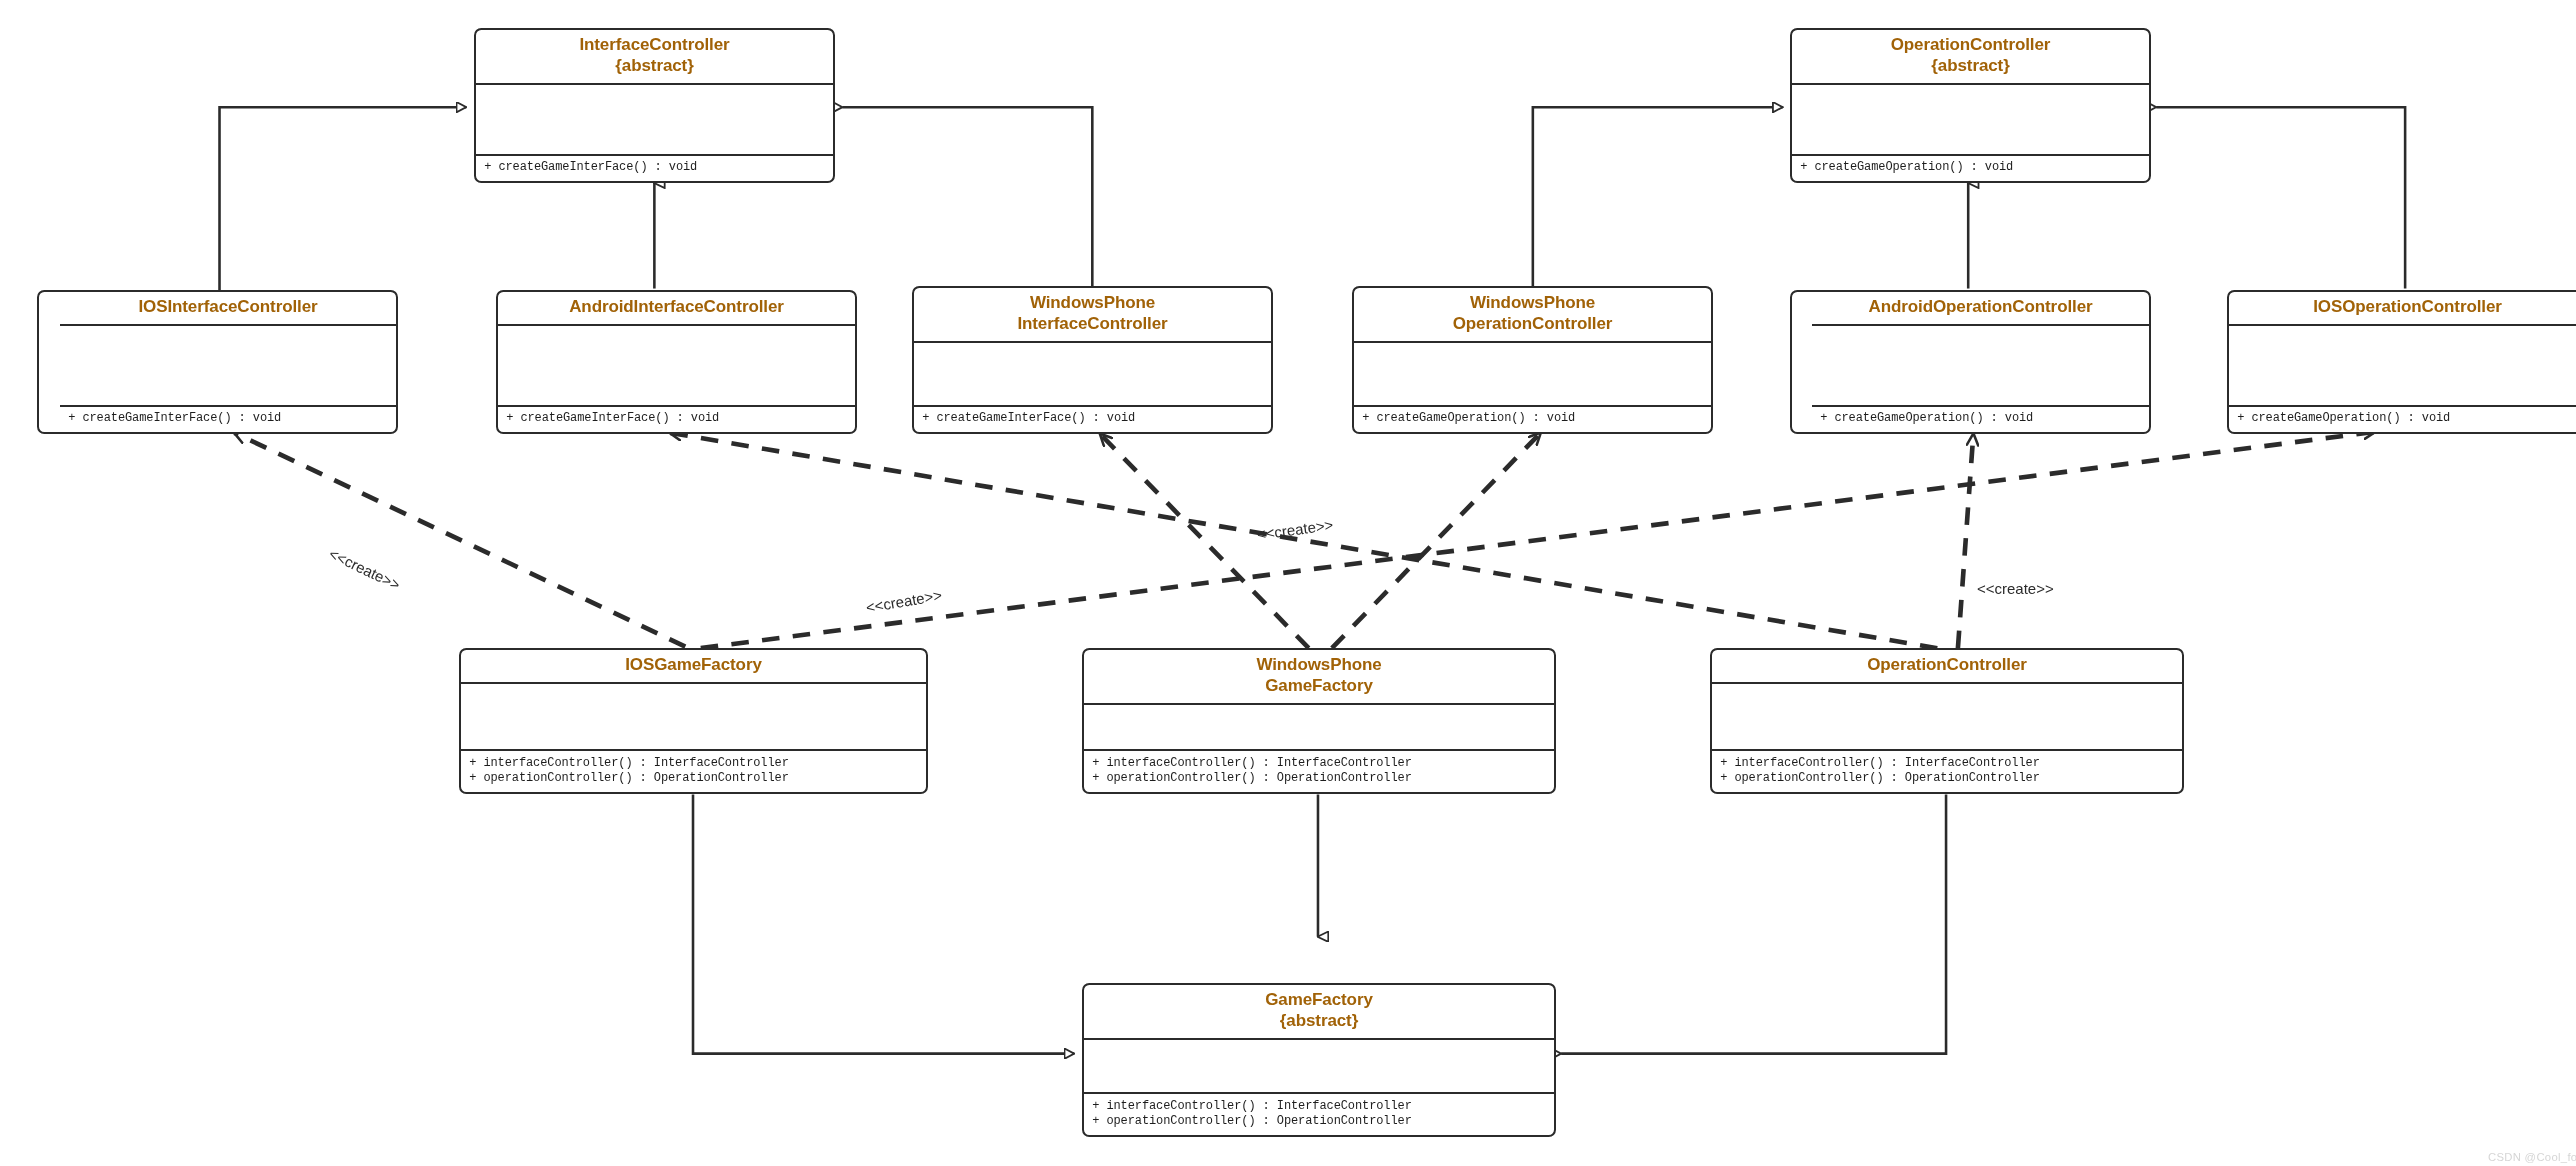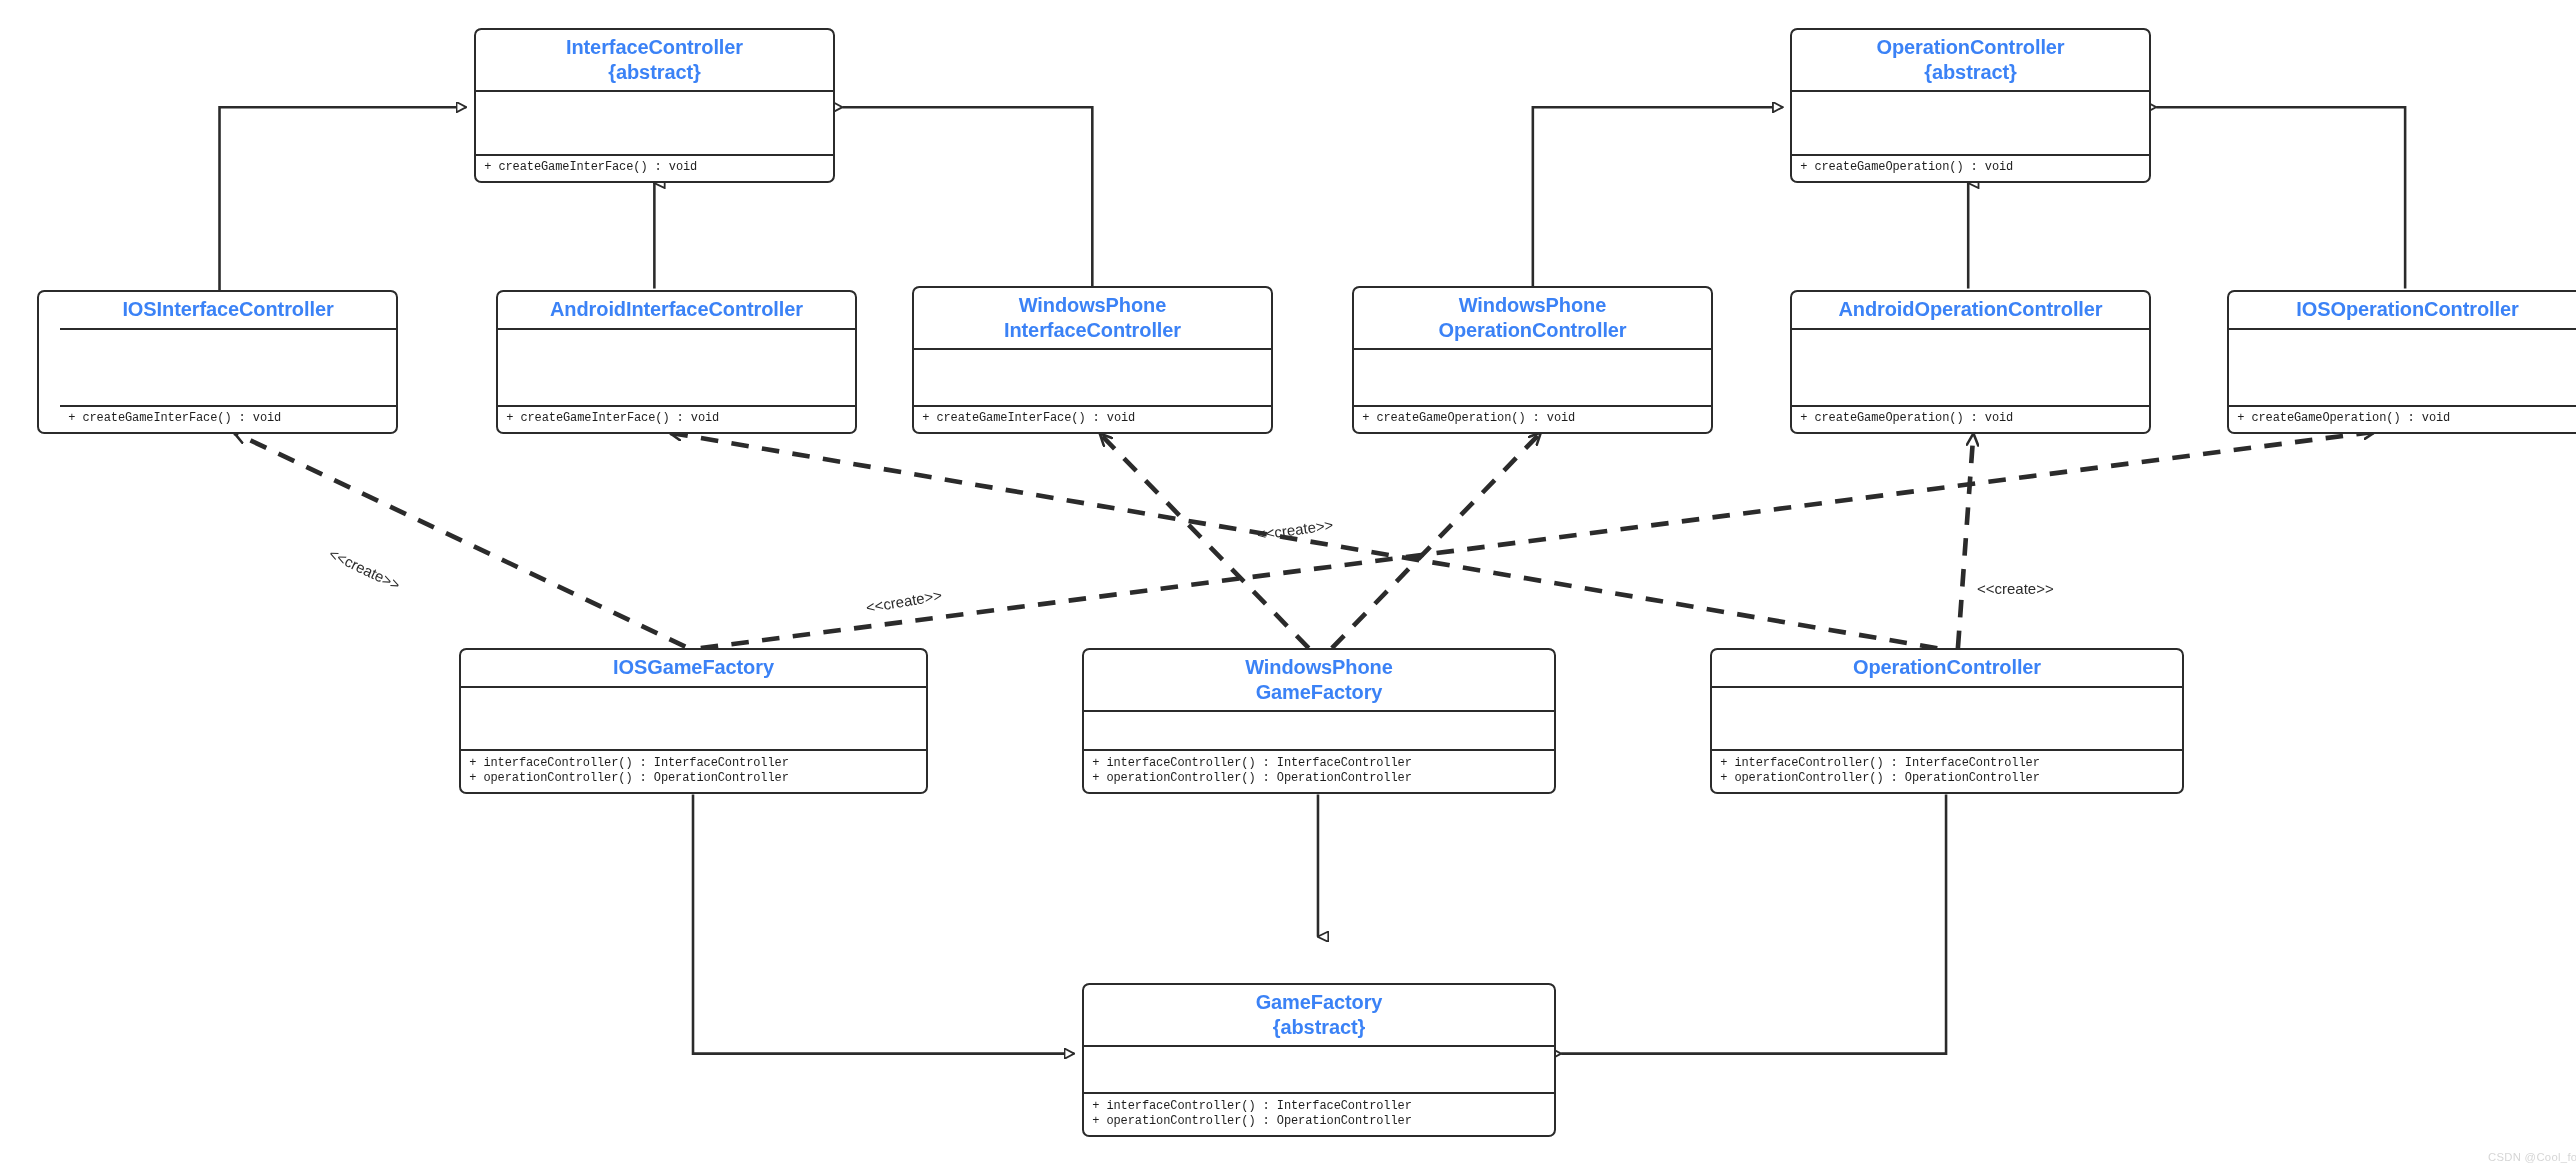--- a/index.html
+++ b/index.html
@@ -15,25 +15,25 @@
     border:2.6px solid #2b2b2b;
     border-radius:7.2px;
     display:flex;
     flex-direction:column;
     overflow:hidden;
     z-index:5;
   }
   .cls-title{
     text-align:center;
     font-weight:bold;
-    color:#3b82f6;
+    color:#a16207;
     padding:5.2px 4.1px 6.2px 4.1px;
     line-height:1.22;
     white-space:pre-line;
-    font-size:20px;
+    font-size:17px;
     letter-spacing:-0.1px;
   }
   .cls-attrs{
     border-top:2.6px solid #2b2b2b;
     flex:1 1 auto;
     min-height:28px;
   }
   .cls-ops{
     border-top:2.6px solid #2b2b2b;
     padding:4.6px 7.2px 4.6px 8.2px;
@@ -160,21 +160,21 @@
     <div class="cls-ops">+ createGameInterFace() : void</div>
   </div>
 
   <div class="uml-class" style="left:1352px;top:286px;width:361px;height:148px;">
     <div class="cls-title">WindowsPhone
 OperationController</div>
     <div class="cls-attrs"></div>
     <div class="cls-ops">+ createGameOperation() : void</div>
   </div>
 
-  <div class="uml-class" style="left:1790px;top:290px;width:361px;height:144px;">
+  <div class="uml-class" style="left:1790px;top:290px;width:361px;height:144px;padding-left:20px;">
     <div class="cls-title">AndroidOperationController</div>
     <div class="cls-attrs"></div>
     <div class="cls-ops">+ createGameOperation() : void</div>
   </div>
 
   <div class="uml-class" style="left:2227px;top:290px;width:361px;height:144px;">
     <div class="cls-title">IOSOperationController</div>
     <div class="cls-attrs"></div>
     <div class="cls-ops">+ createGameOperation() : void</div>
   </div>

